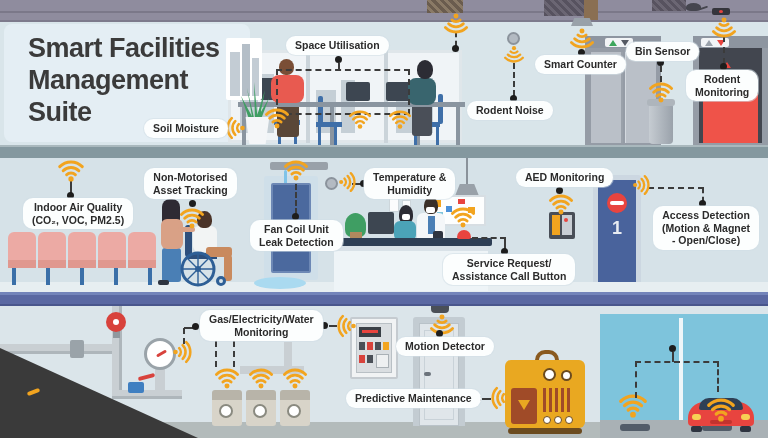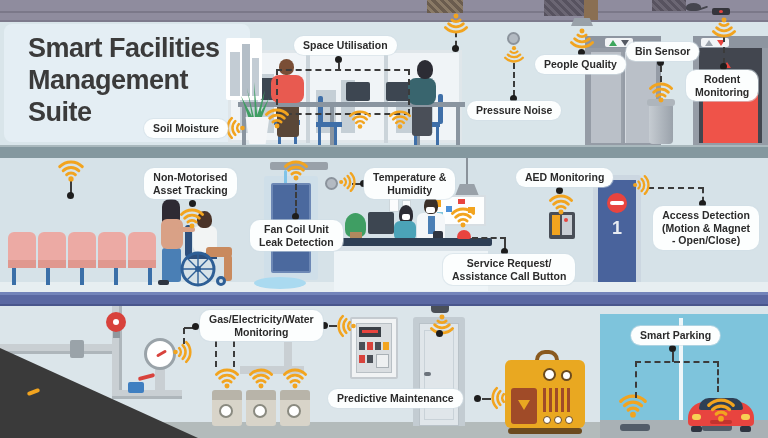--- a/index.html
+++ b/index.html
@@ -94,45 +94,45 @@
   <svg class="wifi" viewBox="0 0 24 20" style="left:264px;top:108px;width:26px;height:22px;">
       <use href="#wifi-sym"></use>
     </svg>
   <svg class="wifi" viewBox="0 0 24 20" style="left:348px;top:110px;width:24px;height:20px;">
       <use href="#wifi-sym"></use>
     </svg>
   <svg class="wifi" viewBox="0 0 24 20" style="left:388px;top:110px;width:24px;height:20px;">
       <use href="#wifi-sym"></use>
     </svg>
 
-  <div class="pill" style="left:294px;top:36px;text-align:right;">Space Utilisation</div>
+  <div class="pill" style="left:286px;top:36px;text-align:right;">Space Utilisation</div>
   <div class="dot" style="left:335px;top:56px;"></div>
   <div class="dv" style="left:338px;top:63px;height:7px;"></div>
   <div class="a" style="left:276px;top:69px;width:130px;height:42px;border:2px dashed #3b3b3b;z-index:18;"></div>
 
   <svg class="wifi" viewBox="0 0 24 20" style="left:443px;top:12px;width:26px;height:22px;transform:rotate(180deg);">
       <use href="#wifi-sym"></use>
     </svg>
   <div class="dv" style="left:455px;top:32px;height:14px;"></div>
   <div class="dot" style="left:452px;top:45px;"></div>
 
   <div class="a" style="left:507px;top:32px;width:13px;height:13px;background:#b3bac2;border:2px solid #8b939c;border-radius:50%;box-sizing:border-box;z-index:12;"></div>
   <svg class="wifi" viewBox="0 0 24 20" style="left:503px;top:45px;width:22px;height:18px;transform:rotate(180deg);">
       <use href="#wifi-sym"></use>
     </svg>
   <div class="dv" style="left:513px;top:63px;height:33px;"></div>
   <div class="dot" style="left:510px;top:95px;"></div>
-  <div class="pill" style="left:467px;top:101px;">Pressure Noise</div>
+  <div class="pill" style="left:467px;top:101px;">Rodent Noise</div>
 
   <div class="a" style="left:571px;top:18px;width:22px;height:8px;background:#99a1a9;clip-path:polygon(15% 0,85% 0,100% 100%,0 100%);z-index:12;"></div>
   <svg class="wifi" viewBox="0 0 24 20" style="left:569px;top:27px;width:26px;height:22px;transform:rotate(180deg);">
       <use href="#wifi-sym"></use>
     </svg>
   <div class="dot" style="left:578px;top:49px;"></div>
-  <div class="pill" style="left:535px;top:55px;">People Quality</div>
+  <div class="pill" style="left:535px;top:55px;">Smart Counter</div>
 
   <div class="a" style="left:585px;top:36px;width:76px;height:109px;background:#959ca6;z-index:5;">
     <div class="a" style="left:0;top:0;width:76px;height:12px;background:#8d95a0;"></div>
     <div class="a" style="left:20px;top:2px;width:28px;height:9px;background:#f2f4f6;border-radius:2px;display:flex;align-items:center;justify-content:center;gap:4px;">
       <span class="tri-up"></span>
         <span class="tri-down"></span>
     </div>
     <div class="a" style="left:6px;top:16px;width:30px;height:91px;background:#bac0c8;border-right:2px solid #9aa1aa;"></div>
     <div class="a" style="left:40px;top:16px;width:30px;height:91px;background:#bac0c8;border-left:1px solid #d4d9df;"></div>
   </div>
@@ -183,20 +183,22 @@
   <div class="a" style="left:0;top:145px;width:768px;height:13px;background:#84989f;border-top:2px solid #a9b8bd;box-sizing:border-box;z-index:20;"></div>
 
   <div class="a" style="left:0;top:158px;width:768px;height:134px;background:#d6e2e8;"></div>
   <div class="a" style="left:0;top:282px;width:768px;height:10px;background:#e7eef1;"></div>
 
   <svg class="wifi" viewBox="0 0 24 20" style="left:57px;top:160px;width:28px;height:23px;">
       <use href="#wifi-sym"></use>
     </svg>
   <div class="dv" style="left:70px;top:181px;height:12px;"></div>
   <div class="dot" style="left:67px;top:192px;"></div>
+  <div class="pill" style="left:23px;top:198px;">Indoor Air Quality
+(CO₂, VOC, PM2.5)</div>
 
   <div class="a" style="left:8px;top:232px;width:28px;height:36px;background:#ecaaa4;border-radius:6px 6px 0 0;border-bottom:8px solid #e0988f;box-sizing:border-box;z-index:8;"></div>
   <div class="a" style="left:38px;top:232px;width:28px;height:36px;background:#ecaaa4;border-radius:6px 6px 0 0;border-bottom:8px solid #e0988f;box-sizing:border-box;z-index:8;"></div>
   <div class="a" style="left:68px;top:232px;width:28px;height:36px;background:#ecaaa4;border-radius:6px 6px 0 0;border-bottom:8px solid #e0988f;box-sizing:border-box;z-index:8;"></div>
   <div class="a" style="left:98px;top:232px;width:28px;height:36px;background:#ecaaa4;border-radius:6px 6px 0 0;border-bottom:8px solid #e0988f;box-sizing:border-box;z-index:8;"></div>
   <div class="a" style="left:128px;top:232px;width:28px;height:36px;background:#ecaaa4;border-radius:6px 6px 0 0;border-bottom:8px solid #e0988f;box-sizing:border-box;z-index:8;"></div>
   <div class="a" style="left:12px;top:268px;width:4px;height:17px;background:#3a6fa8;"></div>
   <div class="a" style="left:46px;top:268px;width:4px;height:17px;background:#3a6fa8;"></div>
   <div class="a" style="left:80px;top:268px;width:4px;height:17px;background:#3a6fa8;"></div>
   <div class="a" style="left:114px;top:268px;width:4px;height:17px;background:#3a6fa8;"></div>
@@ -373,26 +375,27 @@
   <div class="a" style="left:246px;top:390px;width:30px;height:36px;background:#d8d4c9;border-top:10px solid #b8b4a9;border-radius:3px;box-sizing:border-box;z-index:8;"></div>
   <div class="a" style="left:253px;top:404px;width:14px;height:14px;background:#ffffff;border:2px solid #8a8a80;border-radius:50%;box-sizing:border-box;z-index:9;"></div>
   <div class="a" style="left:280px;top:390px;width:30px;height:36px;background:#d8d4c9;border-top:10px solid #b8b4a9;border-radius:3px;box-sizing:border-box;z-index:8;"></div>
   <div class="a" style="left:287px;top:404px;width:14px;height:14px;background:#ffffff;border:2px solid #8a8a80;border-radius:50%;box-sizing:border-box;z-index:9;"></div>
 
   <div class="a" style="left:431px;top:306px;width:18px;height:7px;background:#4a4f57;border-radius:0 0 4px 4px;z-index:10;"></div>
   <svg class="wifi" viewBox="0 0 24 20" style="left:429px;top:313px;width:26px;height:22px;transform:rotate(180deg);">
       <use href="#wifi-sym"></use>
     </svg>
   <div class="dot" style="left:436px;top:330px;"></div>
+  <div class="pill" style="left:396px;top:337px;">Motion Detector</div>
   <div class="a" style="left:413px;top:317px;width:52px;height:109px;background:#c3ccd2;border-radius:3px 3px 0 0;z-index:6;"></div>
   <div class="a" style="left:419px;top:323px;width:40px;height:103px;background:#e0e6ea;border:1px solid #b9c2c8;box-sizing:border-box;z-index:7;"></div>
   <div class="a" style="left:424px;top:330px;width:30px;height:90px;border:1px solid #c9d2d8;box-sizing:border-box;z-index:8;"></div>
   <div class="a" style="left:424px;top:372px;width:7px;height:4px;background:#6b737b;border-radius:2px;z-index:9;"></div>
 
-  <div class="pill" style="left:328px;top:389px;">Predictive Maintenance</div>
+  <div class="pill" style="left:346px;top:389px;">Predictive Maintenance</div>
   <div class="dot" style="left:474px;top:395px;"></div>
   <div class="dh" style="left:482px;top:398px;width:9px;"></div>
   <svg class="wifi" viewBox="0 0 24 20" style="left:489px;top:388px;width:24px;height:20px;transform:rotate(-90deg);">
       <use href="#wifi-sym"></use>
     </svg>
   <div class="a" style="left:505px;top:350px;width:82px;height:84px;z-index:8;">
     <div class="a" style="left:30px;top:0;width:24px;height:14px;border:4px solid #8a5a1f;border-bottom:none;border-radius:10px 10px 0 0;box-sizing:border-box;"></div>
     <div class="a" style="left:0;top:10px;width:80px;height:68px;background:#e9a821;border-radius:6px;"></div>
     <div class="a" style="left:6px;top:38px;width:26px;height:36px;background:#a04b28;border-radius:3px;"></div>
     <div class="a" style="left:13px;top:50px;width:0;height:0;border-left:6px solid transparent;border-right:6px solid transparent;border-top:10px solid #e9a821;"></div>
@@ -403,21 +406,20 @@
     <div class="a" style="left:49px;top:66px;width:8px;height:8px;background:#ffffff;border:1px solid #6b4b1f;border-radius:50%;box-sizing:border-box;"></div>
     <div class="a" style="left:60px;top:66px;width:8px;height:8px;background:#ffffff;border:1px solid #6b4b1f;border-radius:50%;box-sizing:border-box;"></div>
     <div class="a" style="left:3px;top:78px;width:74px;height:6px;background:#6b4b1f;border-radius:3px;"></div>
   </div>
 
   <div class="a" style="left:600px;top:314px;width:168px;height:110px;background:#7ec4dc;z-index:4;"></div>
   <div class="a" style="left:679px;top:318px;width:4px;height:102px;background:#eef6f9;z-index:5;"></div>
   <div class="a" style="left:600px;top:420px;width:168px;height:18px;background:#a9b1b5;z-index:5;"></div>
   <div class="a" style="left:620px;top:424px;width:30px;height:7px;background:#525c68;border-radius:3px;z-index:6;"></div>
   <div class="a" style="left:702px;top:424px;width:30px;height:7px;background:#525c68;border-radius:3px;z-index:6;"></div>
-  <div class="pill" style="left:631px;top:326px;">Smart Parking</div>
   <div class="dot" style="left:669px;top:345px;"></div>
   <div class="dv" style="left:672px;top:352px;height:10px;"></div>
   <div class="dh" style="left:635px;top:361px;width:84px;"></div>
   <div class="dv" style="left:635px;top:361px;height:37px;"></div>
   <div class="dv" style="left:717px;top:361px;height:31px;"></div>
   <svg class="wifi" viewBox="0 0 24 20" style="left:618px;top:394px;width:30px;height:25px;z-index:7;">
       <use href="#wifi-sym"></use>
     </svg>
   <div class="a" style="left:688px;top:396px;width:66px;height:36px;z-index:7;">
     <div class="a" style="left:0;top:6px;width:66px;height:24px;background:#e8443f;border-radius:16px 16px 4px 4px;"></div>

